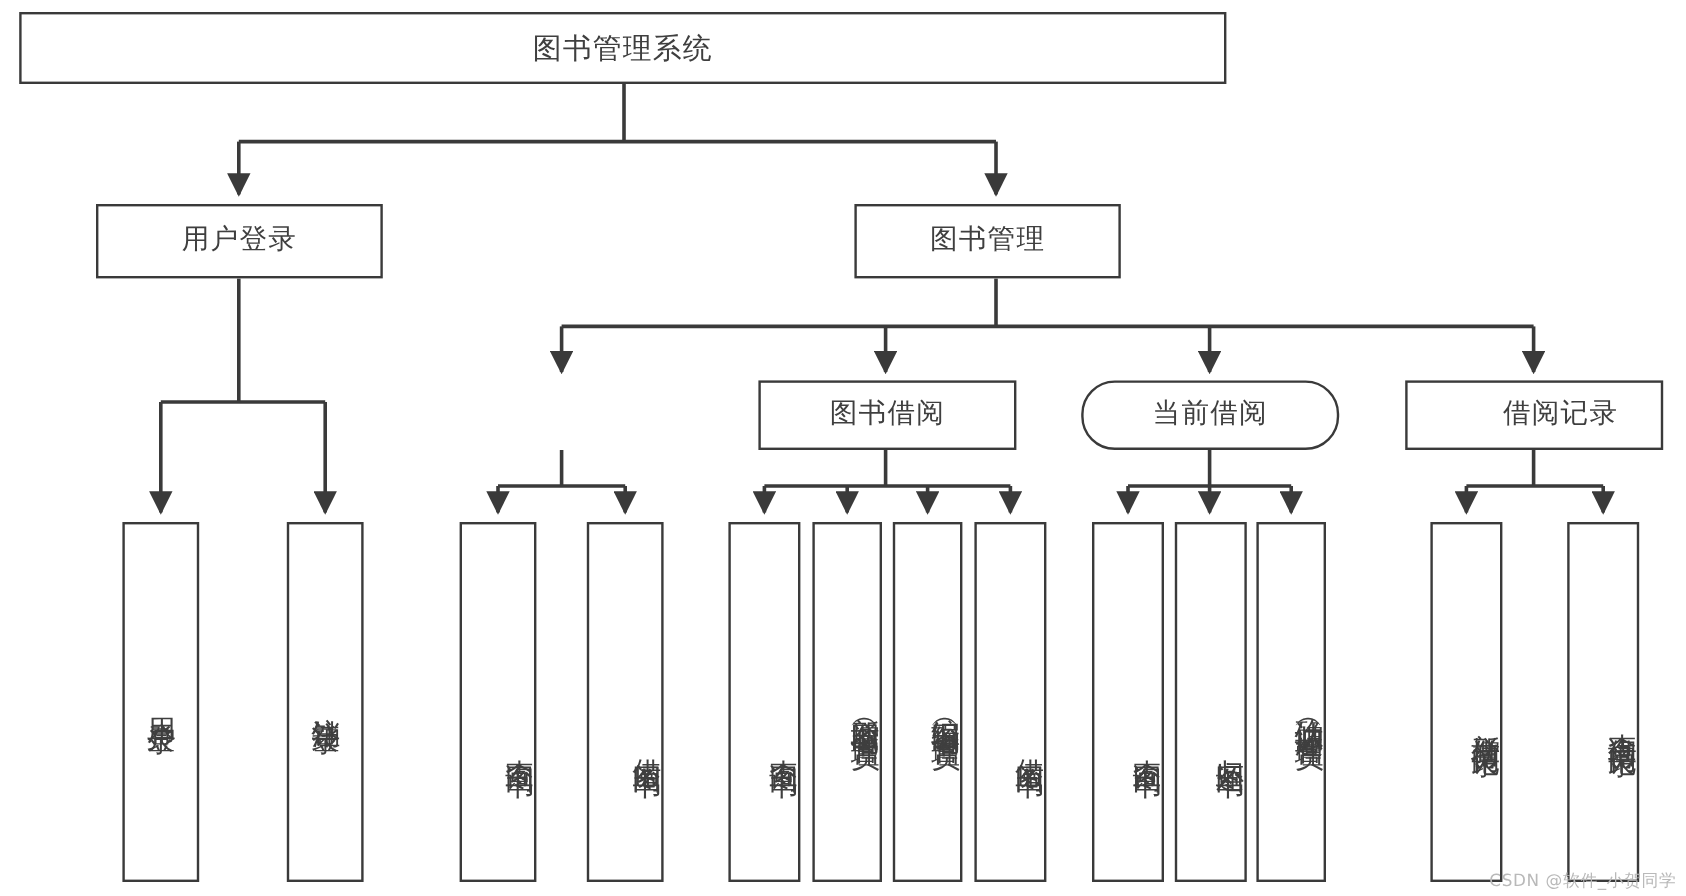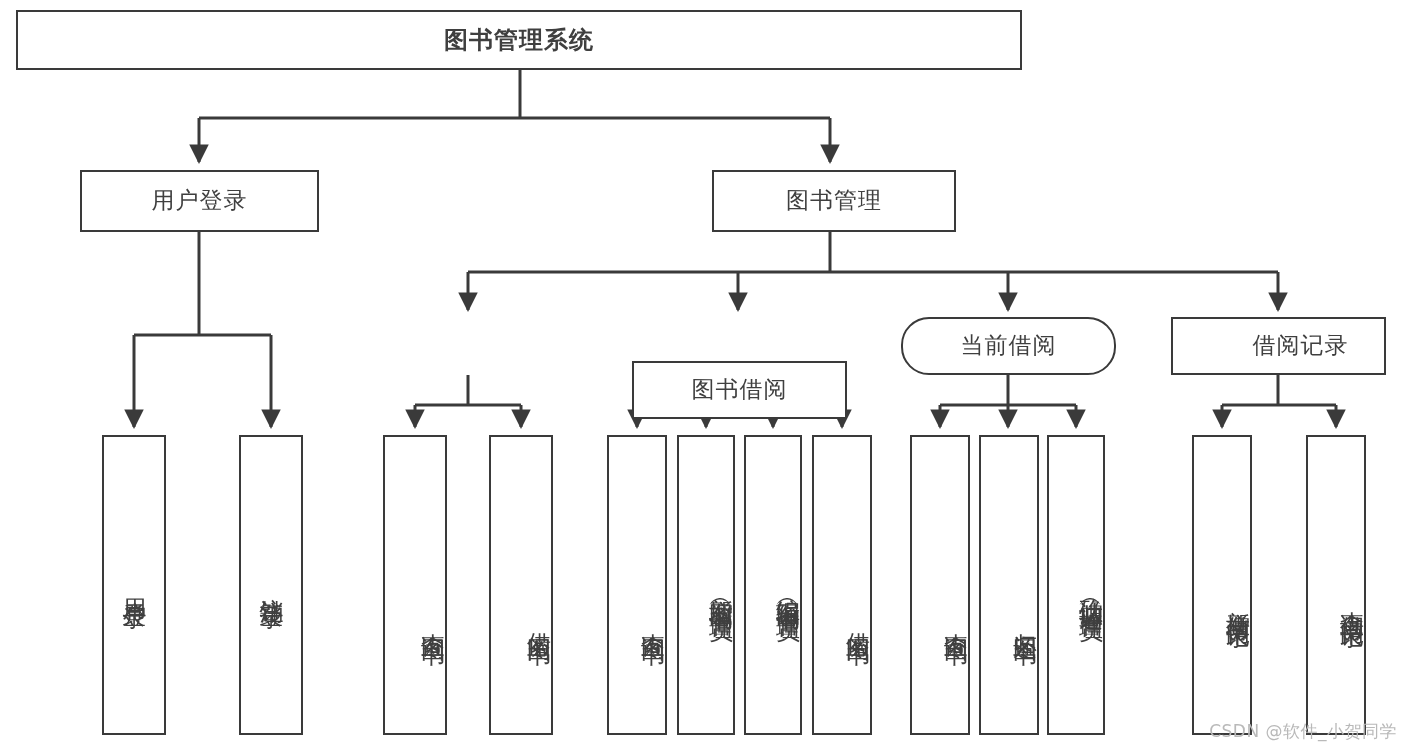--- a/index.html
+++ b/index.html
@@ -56,21 +56,21 @@
     letter-spacing: 3px;
   }
   .node.vert.mid {
     align-items: center;
     padding-top: 0;
   }
   .watermark {
     position: absolute;
     right: 8px;
     bottom: 4px;
-    font-size: 17px;
+    font-size: 14px;
     color: #b9b9b9;
     white-space: nowrap;
     letter-spacing: 0.5px;
     margin-left: 36px;
   }
 </style>
 </head>
 <body>
 
 <div id="diagram">
@@ -121,26 +121,26 @@
       <path d="M 1008 405 L 1008 427" marker-end="url(#arrow)"></path>
       <path d="M 1076 405 L 1076 427" marker-end="url(#arrow)"></path>
 
       <path d="M 1278 375 L 1278 405"></path>
       <path d="M 1222 405 L 1336 405"></path>
       <path d="M 1222 405 L 1222 427" marker-end="url(#arrow)"></path>
       <path d="M 1336 405 L 1336 427" marker-end="url(#arrow)"></path>
     </g>
   </svg>
 
-  <div class="node root" style="left:16px; top:10px; width:1006px; height:60px;font-weight:bold;">图书管理系统</div>
+  <div class="node root" style="left:16px; top:10px; width:1006px; height:60px;">图书管理系统</div>
 
   <div class="node horiz" style="left:80px; top:170px; width:239px; height:62px;">用户登录</div>
-  <div class="node horiz" style="left:712px; top:170px; width:244px; height:62px;text-align:center;">图书管理</div>
+  <div class="node horiz" style="left:712px; top:170px; width:222px; height:62px;text-align:center;">图书管理</div>
 
-  <div class="node horiz" style="left:632px; top:317px; width:215px; height:58px;margin-top:44px;">图书借阅</div>
+  <div class="node horiz" style="left:632px; top:317px; width:215px; height:58px;">图书借阅</div>
   <div class="node horiz" style="left:901px; top:317px; width:215px; height:58px;border-radius:28px;">当前借阅</div>
   <div class="node horiz" style="left:1171px; top:317px; width:215px; height:58px;padding-left:44px;">借阅记录</div>
 
   <div class="node vert mid" style="left:102px; top:435px; width:64px; height:300px;">用户登录</div>
   <div class="node vert mid" style="left:239px; top:435px; width:64px; height:300px;">注销登录</div>
 
   <div class="node vert" style="left:383px; top:435px; width:64px; height:300px; padding-top:70px;">查询图书</div>
   <div class="node vert" style="left:489px; top:435px; width:64px; height:300px; padding-top:70px;">借阅图书</div>
 
   <div class="node vert" style="left:607px; top:435px; width:60px; height:300px; padding-top:70px;">查询图书</div>

